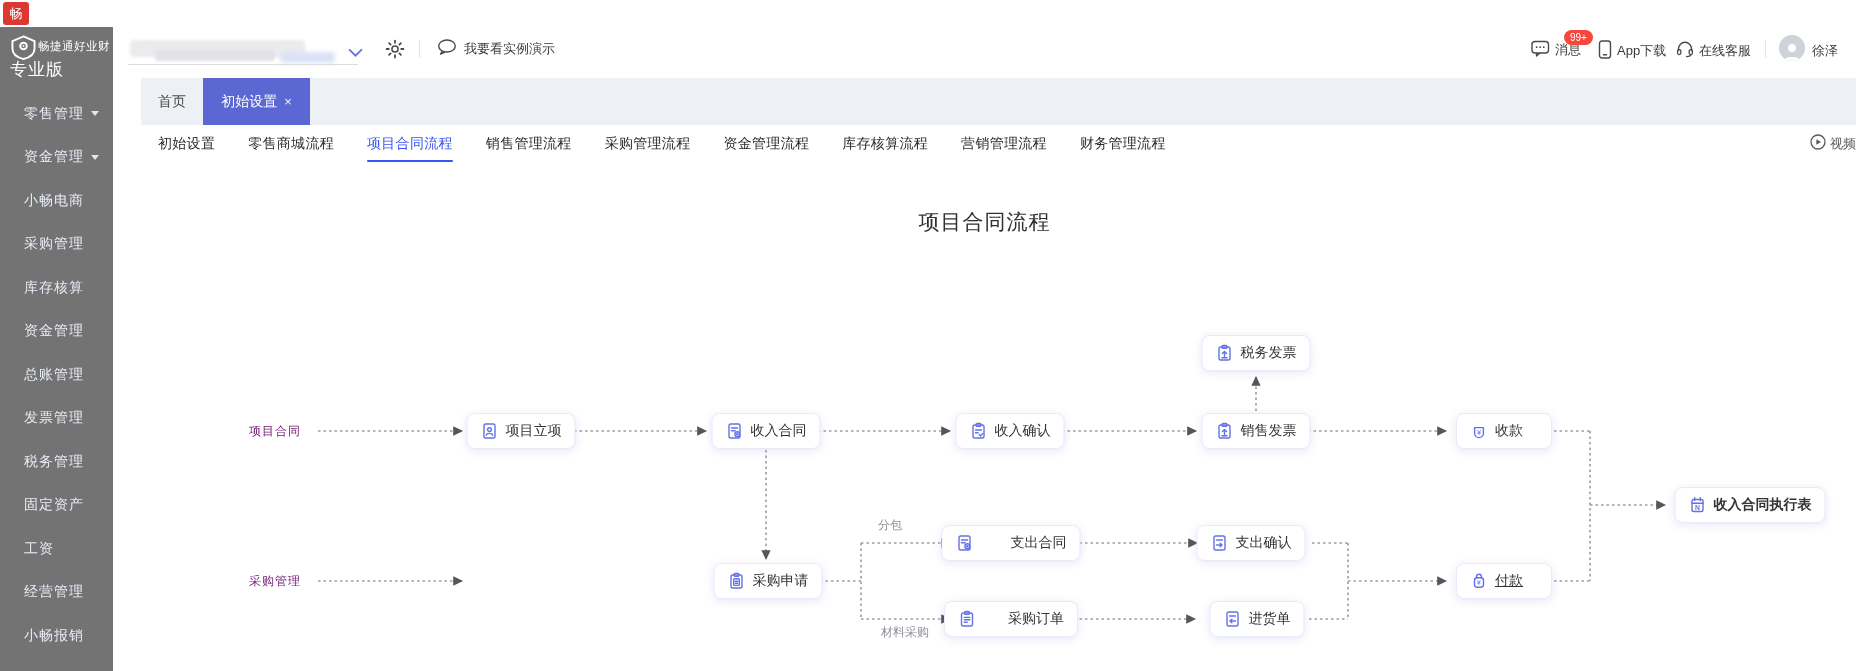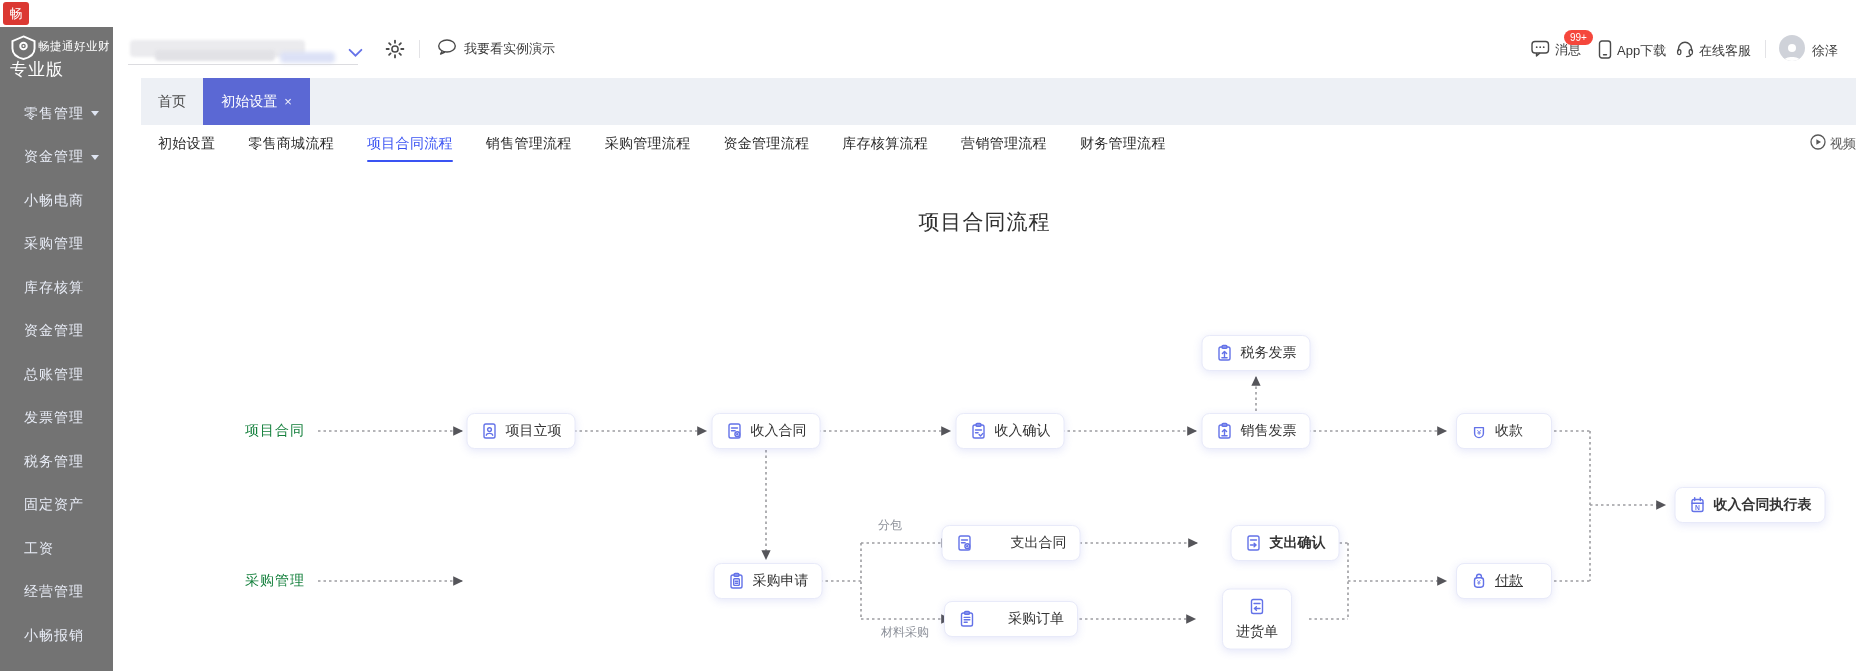--- a/index.html
+++ b/index.html
@@ -77,21 +77,21 @@
   .node {
     position:absolute; transform:translate(-50%,-50%);
     display:flex; align-items:center; gap:7px; padding:8px 13px;
     background:#fff; border:1px solid #E8EAF9; border-radius:8px;
     box-shadow:0 2px 8px rgba(93,106,216,0.16);
     font-size:14px; color:#333; white-space:nowrap; cursor:pointer;
   }
   .node .nicon { display:flex; }
   .rowlabel {
     position:absolute; transform:translate(-50%,-50%);
-    font-size:14px; font-weight:500; color:#15803d; letter-spacing:1px; white-space:nowrap;
+    font-size:12px; font-weight:500; color:#701a75; letter-spacing:1px; white-space:nowrap;
   }
   .edgelabel {
     position:absolute; transform:translate(-50%,-50%);
     font-size:12px; color:#8C9099; white-space:nowrap;
   }
 </style>
 </head>
 <body>
 
 <div class="favicon">
@@ -379,21 +379,21 @@
         <span class="nicon">
           <svg width="18" height="18" viewBox="0 0 18 18" fill="none" stroke="#6372E8" stroke-width="1.4" stroke-linecap="round" stroke-linejoin="round">
             <rect x="3.5" y="2" width="11" height="14" rx="1.8"></rect>
             <path d="M6 6 h6 M6 8.8 h3.6"></path>
             <circle cx="11.8" cy="12.2" r="2.4"></circle>
             <circle cx="11.8" cy="12.2" r="0.6"></circle>
           </svg>
         </span>
         <span>支出合同</span>
       </div>
-      <div class="node" style="left: 1172px; top: 381px; font-weight: bold;">
+      <div class="node" style="left: 1138px; top: 381px;">
         <span class="nicon">
           <svg width="18" height="18" viewBox="0 0 18 18" fill="none" stroke="#6372E8" stroke-width="1.4" stroke-linecap="round" stroke-linejoin="round">
             <rect x="3.5" y="2" width="11" height="14" rx="1.8"></rect>
             <path d="M6 6 h6"></path>
             <path d="M6 11 h5.6 M9.6 9.2 L11.6 11 L9.6 12.8"></path>
           </svg>
         </span>
         <span>支出确认</span>
       </div>
       <div class="node" style="left: 655px; top: 419px;">
@@ -420,21 +420,21 @@
       <div class="node" style="left: 898px; top: 457px; gap: 32px;">
         <span class="nicon">
           <svg width="18" height="18" viewBox="0 0 18 18" fill="none" stroke="#6372E8" stroke-width="1.4" stroke-linecap="round" stroke-linejoin="round">
             <rect x="3.5" y="3" width="11" height="13" rx="1.8"></rect>
             <rect x="6.6" y="1.4" width="4.8" height="3" rx="1"></rect>
             <path d="M6.2 7.4 h5.6 M6.2 9.8 h5.6 M6.2 12.2 h3"></path>
           </svg>
         </span>
         <span>采购订单</span>
       </div>
-      <div class="node" style="left: 1144px; top: 457px; flex-direction: column;">
+      <div class="node" style="left: 1144px; top: 457px;">
         <span class="nicon">
           <svg width="18" height="18" viewBox="0 0 18 18" fill="none" stroke="#6372E8" stroke-width="1.4" stroke-linecap="round" stroke-linejoin="round">
             <rect x="3.5" y="2" width="11" height="14" rx="1.8"></rect>
             <path d="M6 6 h6"></path>
             <path d="M12 11 H6.4 M8.4 9.2 L6.4 11 L8.4 12.8"></path>
           </svg>
         </span>
         <span>进货单</span>
       </div>
       <div class="rowlabel" style="left: 162px; top: 269px;">项目合同</div>

